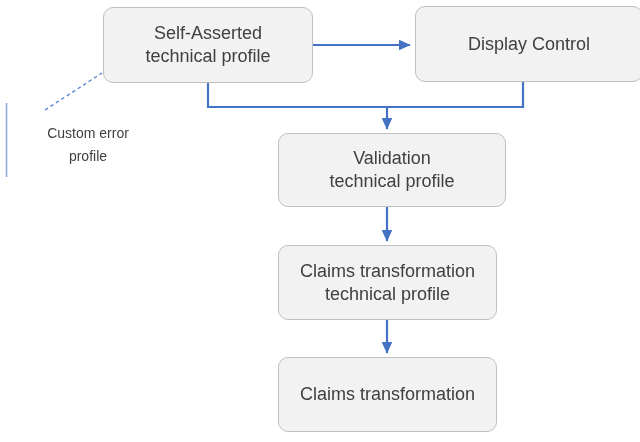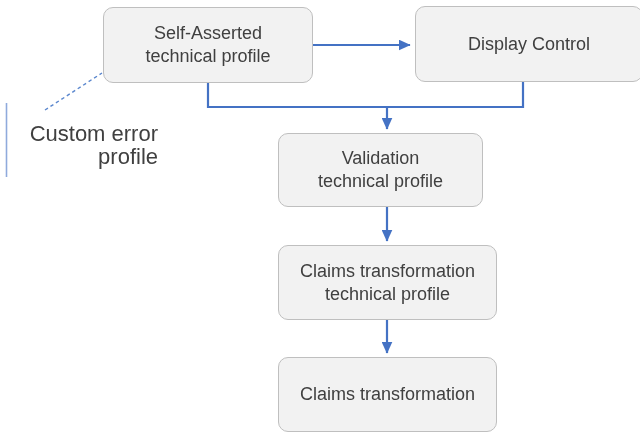--- a/index.html
+++ b/index.html
@@ -26,21 +26,21 @@
     background:var(--node-fill);
     border:1px solid var(--node-border);
     border-radius:10px;
     display:flex;flex-direction:column;align-items:center;justify-content:center;
     text-align:center;color:var(--text);
     font-size:18px;line-height:23px;
   }
   .node span{display:block;white-space:nowrap;}
   .callout-text{
     position:absolute;left:18px;top:122px;width:140px;
-    color:var(--text);font-size:22px;line-height:23px;text-align:right;
+    color:var(--text);font-size:14px;line-height:23px;text-align:center;
   }
   .callout-text span{display:block;}
 </style>
 </head>
 <body>
 
 <div class="stage">
 
   <svg class="connectors" width="640" height="442" viewBox="0 0 640 442">
     <defs>
@@ -59,21 +59,21 @@
 
   <div class="node" style="left:103px;top:7px;width:210px;height:76px">
     <span>Self-Asserted</span>
     <span>technical profile</span>
   </div>
 
   <div class="node" style="left:415px;top:6px;width:228px;height:76px">
     <span>Display Control</span>
   </div>
 
-  <div class="node" style="left:278px;top:133px;width:205px;height:74px">
+  <div class="node" style="left:278px;top:133px;width:228px;height:74px">
     <span>Validation</span>
     <span>technical profile</span>
   </div>
 
   <div class="node" style="left:278px;top:245px;width:219px;height:75px">
     <span>Claims transformation</span>
     <span>technical profile</span>
   </div>
 
   <div class="node" style="left:278px;top:357px;width:219px;height:75px">

